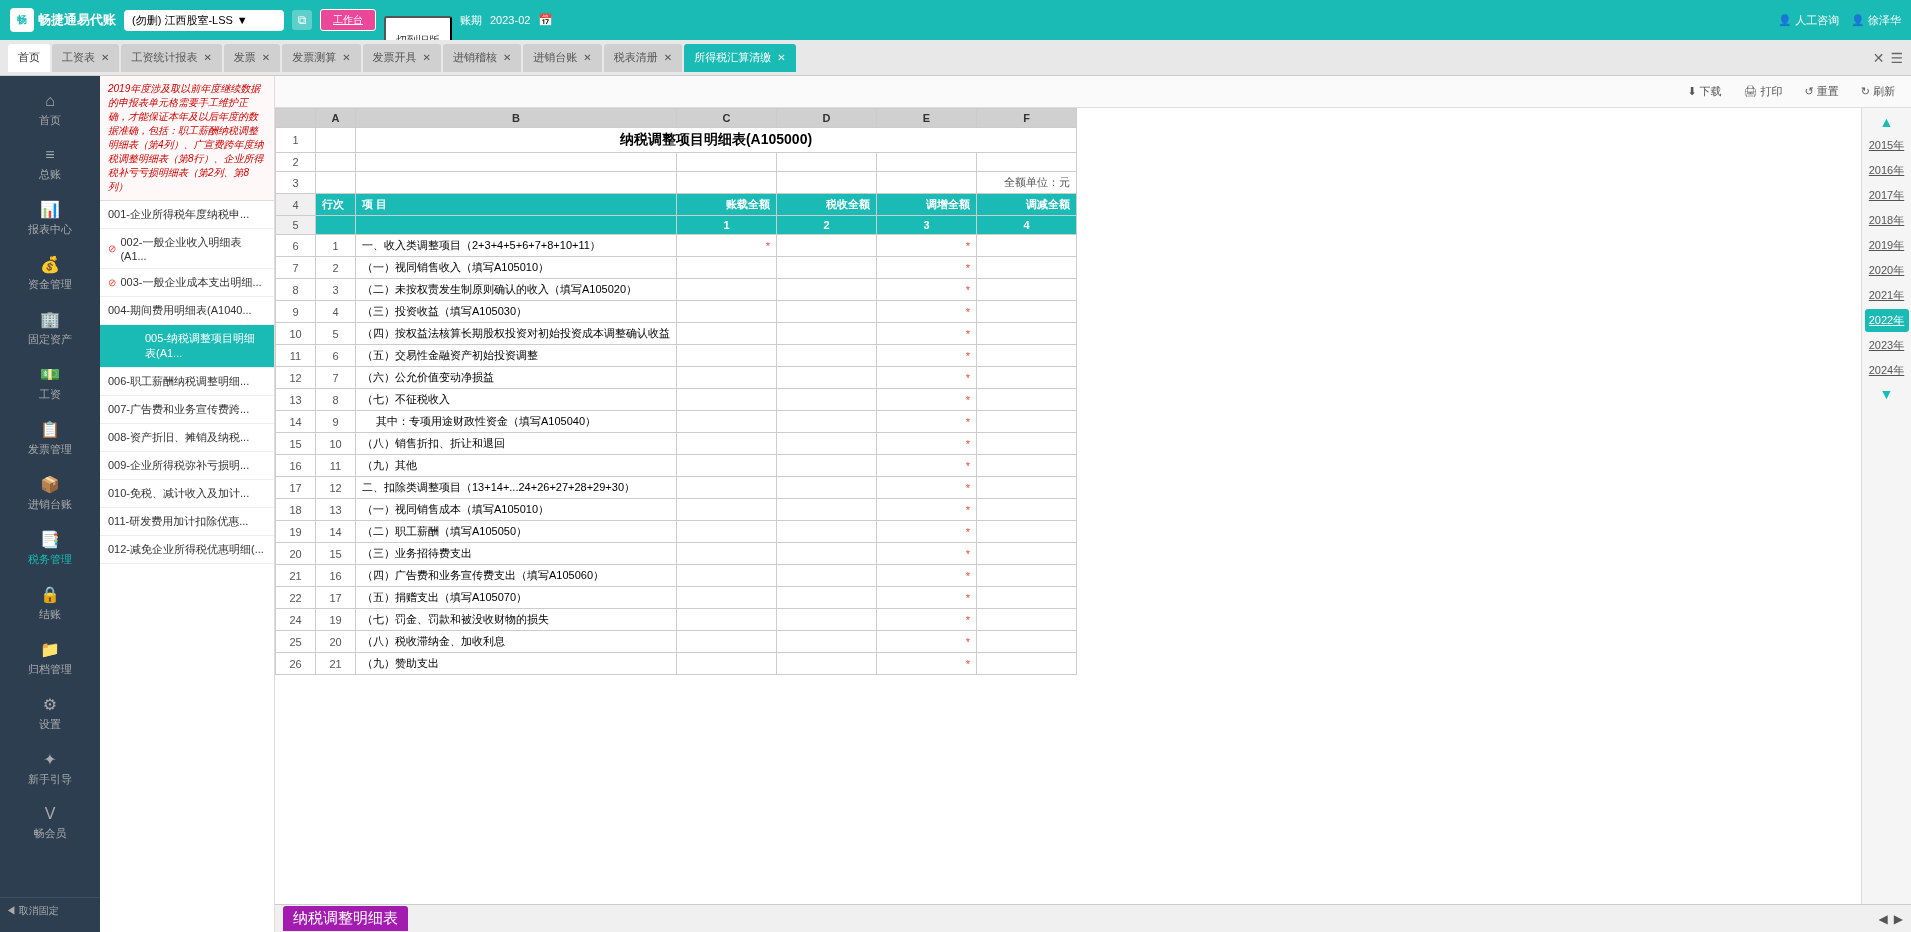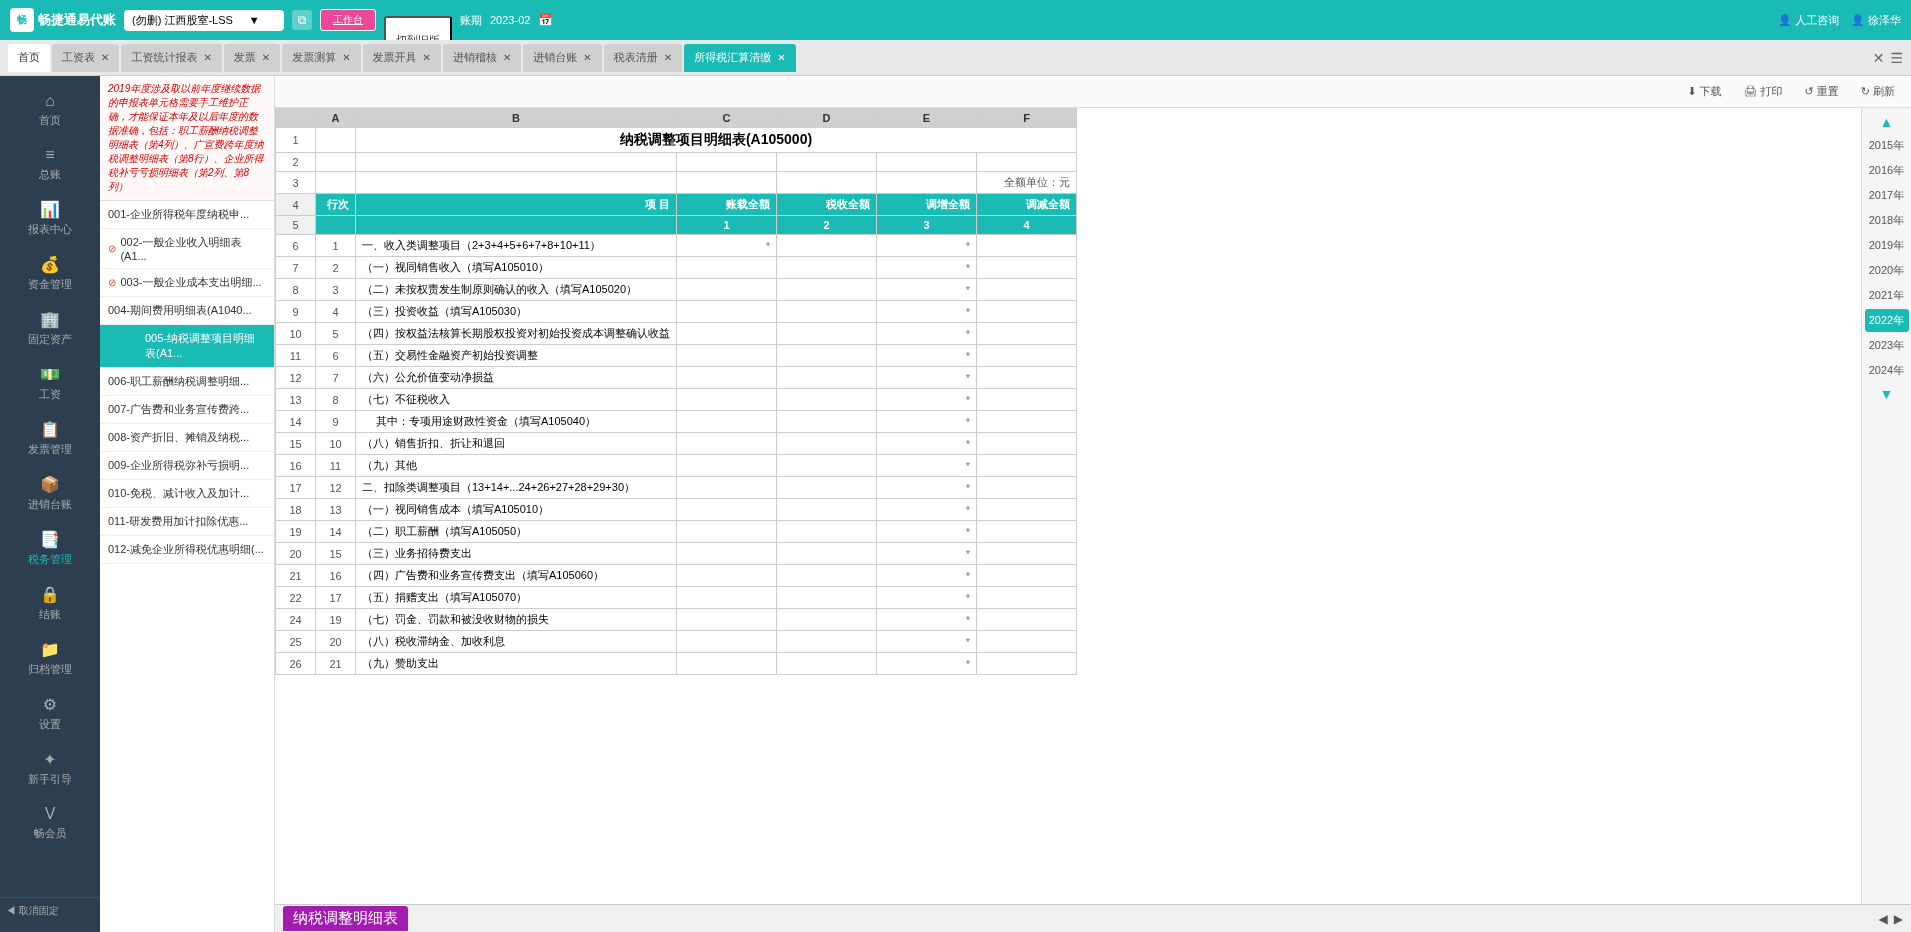--- a/index.html
+++ b/index.html
@@ -3,21 +3,21 @@
   <meta charset="utf-8">
   <style>
     * { box-sizing: border-box; margin: 0; padding: 0; }
     body { font-family: 'Microsoft YaHei', Arial, sans-serif; font-size: 12px; background: #f0f0f0; display: flex; flex-direction: column; height: 932px; overflow: hidden; }
 
     
     .top-bar { height: 40px; background: #1abbb4; display: flex; align-items: center; padding: 0 10px; gap: 8px; flex-shrink: 0; }
     .logo-area { display: flex; align-items: center; gap: 4px; color: white; font-size: 13px; font-weight: bold; min-width: 100px; }
     .logo-icon { width: 24px; height: 24px; background: white; border-radius: 4px; display: flex; align-items: center; justify-content: center; }
     .logo-icon span { color: #1abbb4; font-size: 10px; font-weight: bold; }
-    .company-selector { background: white; border-radius: 4px; padding: 3px 8px; font-size: 11px; display: flex; align-items: center; gap: 16px; min-width: 160px; cursor: pointer; }
+    .company-selector { background: white; border-radius: 4px; padding: 3px 8px; font-size: 11px; display: flex; align-items: center; gap: 4px; min-width: 160px; cursor: pointer; }
     .copy-icon { width: 20px; height: 20px; background: rgba(255,255,255,0.3); border-radius: 3px; display: flex; align-items: center; justify-content: center; color: white; cursor: pointer; }
     .workbench-btn { background: #ec4899; border: 1px solid white; color: white; padding: 3px 12px; border-radius: 3px; cursor: pointer; font-size: 10px; text-decoration: underline; }
     .switch-btn { background: white; color: #333; padding: 15px 10px; border-radius: 3px; cursor: pointer; font-size: 11px; margin-top: 40px; }
     .top-right { margin-left: auto; display: flex; align-items: center; gap: 12px; color: white; font-size: 11px; }
     .top-right-item { display: flex; align-items: center; gap: 3px; cursor: pointer; }
 
     
     .tab-bar { height: 36px; background: #e8e8e8; display: flex; align-items: center; padding: 0 8px; gap: 2px; flex-shrink: 0; border-bottom: 1px solid #ccc; overflow: hidden; }
     .tab { height: 28px; padding: 0 10px; display: flex; align-items: center; gap: 4px; border-radius: 3px 3px 0 0; cursor: pointer; font-size: 11px; background: #d0d0d0; color: #555; white-space: nowrap; }
     .tab.home { background: #fff; color: #333; }
@@ -51,30 +51,30 @@
     
     .sheet-area { flex: 1; display: flex; flex-direction: column; overflow: hidden; background: white; }
     .sheet-toolbar { display: flex; align-items: center; padding: 6px 10px; gap: 10px; border-bottom: 1px solid #ddd; background: #fafafa; }
     .toolbar-btn { display: flex; align-items: center; gap: 3px; cursor: pointer; color: #555; font-size: 11px; padding: 2px 6px; border-radius: 3px; }
 
     .sheet-content { flex: 1; display: flex; overflow: hidden; }
     .sheet-table-wrap { flex: 1; overflow: auto; position: relative; }
 
     
     .year-panel { width: 50px; background: #f5f5f5; border-left: 1px solid #ddd; display: flex; flex-direction: column; align-items: center; padding: 4px 0; gap: 2px; overflow-y: auto; flex-shrink: 0; }
-    .year-item { width: 44px; padding: 4px 2px; text-align: center; cursor: pointer; font-size: 11px; color: #555; border-radius: 3px; }
+    .year-item { width: 44px; padding: 4px 2px; text-align: center; cursor: pointer; font-size: 11px; color: #555; border-radius: 3px; text-decoration: underline; }
     .year-item.active { background: #1abbb4; color: white; }
     .year-nav { color: #1abbb4; cursor: pointer; font-size: 14px; padding: 2px; }
 
     
     .sheet-table { border-collapse: collapse; font-size: 11px; min-width: 800px; }
     .sheet-table th, .sheet-table td { border: 1px solid #ccc; padding: 3px 6px; white-space: nowrap; min-width: 40px; }
     .sheet-table .row-num { background: #f0f0f0; text-align: center; font-weight: normal; color: #555; min-width: 30px; }
     .sheet-table .col-header { background: #d0d0d0; text-align: center; font-weight: bold; color: #333; }
-    .sheet-table .header-cyan { background: #1abbb4; color: white; text-align: right; font-weight: bold; }
+    .sheet-table .header-cyan { background: #1abbb4; color: white; text-align: left; font-weight: bold; }
     .sheet-table .data-row td { background: white; }
     .sheet-table .hang-num { text-align: center; color: #555; }
     .sheet-table .item-label { min-width: 300px; }
     .sheet-table .num-cell { text-align: right; min-width: 100px; }
     .asterisk { color: #e74c3c; }
 
     
     .bottom-bar { height: 28px; background: #f0f0f0; border-top: 1px solid #ccc; display: flex; align-items: center; padding: 0 8px; gap: 4px; flex-shrink: 0; }
     .bottom-tab { padding: 3px 10px; background: #a21caf; color: white; border-radius: 3px 3px 0 0; font-size: 15px; cursor: pointer; }
     .bottom-right { margin-left: auto; display: flex; gap: 6px; color: #555; cursor: pointer; }

